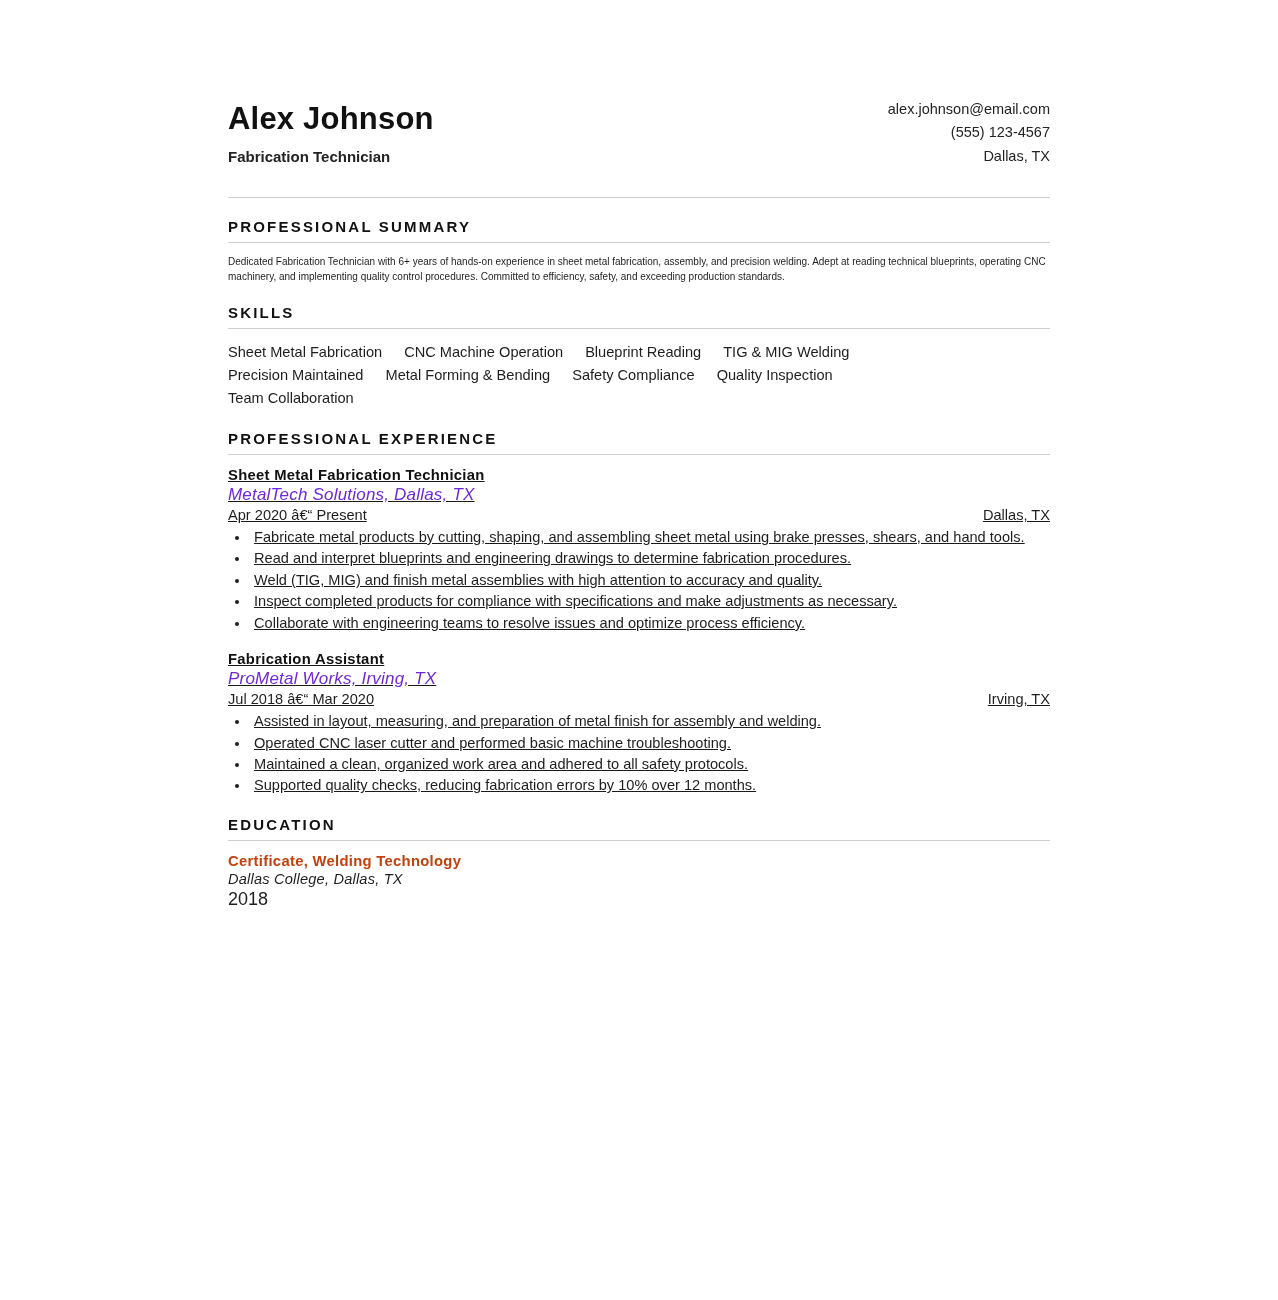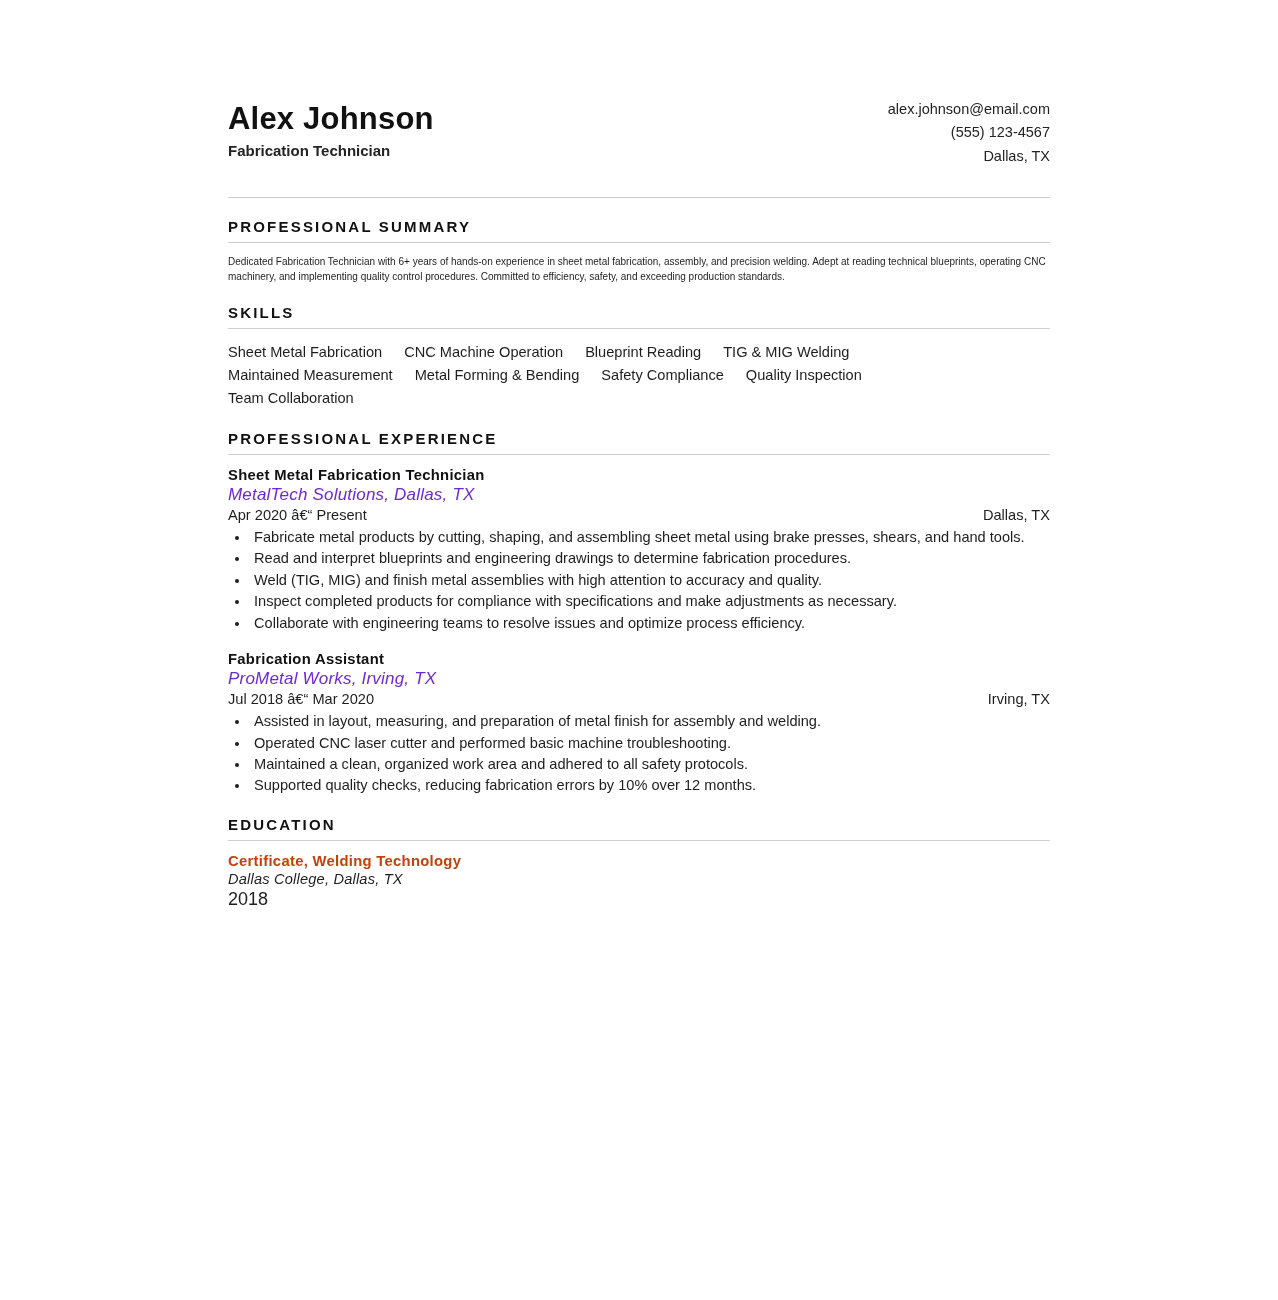--- a/index.html
+++ b/index.html
@@ -32,21 +32,21 @@
     justify-content: space-between;
   }
   .identity {
     padding-top: 6px;
   }
   .name {
     font-size: 31px;
     font-weight: bold;
     letter-spacing: 0.2px;
     line-height: 1.12;
-    margin: 0 0 4px 0;
+    margin: 0 0 10px 0;
     color: #111111;
   }
   .title {
     font-size: 15px;
     font-weight: bold;
     color: #232323;
     margin: 0;
     line-height: 1.3;
   }
   .contact {
@@ -98,21 +98,21 @@
     line-height: 1.58;
     color: #1e1e1e;
     max-width: 700px;
   }
   .skill {
     margin-right: 22px;
     white-space: nowrap;
   }
 
   
-  .job { margin-bottom: 18px; }
+  .job { margin-bottom: 18px; text-decoration: underline; }
   .job:last-child { margin-bottom: 0; }
   .job-title {
     font-size: 14.8px;
     font-weight: bold;
     letter-spacing: 0.3px;
     color: #111111;
     margin: 0 0 2px 0;
   }
   .job-company {
     font-size: 17px;
@@ -189,21 +189,21 @@
     </div>
 
     <div class="section">
       <h2 class="section-title">SKILLS</h2>
       <hr class="section-rule">
       <div class="skills">
         <span class="skill">Sheet Metal Fabrication</span>
         <span class="skill">CNC Machine Operation</span>
         <span class="skill">Blueprint Reading</span>
         <span class="skill">TIG &amp; MIG Welding</span>
-        <span class="skill">Maintained Measurement</span>
+        <span class="skill">Precision Maintained</span>
         <span class="skill">Metal Forming &amp; Bending</span>
         <span class="skill">Safety Compliance</span>
         <span class="skill">Quality Inspection</span>
         <span class="skill">Team Collaboration</span>
       </div>
     </div>
 
     <div class="section">
       <h2 class="section-title">PROFESSIONAL EXPERIENCE</h2>
       <hr class="section-rule">

